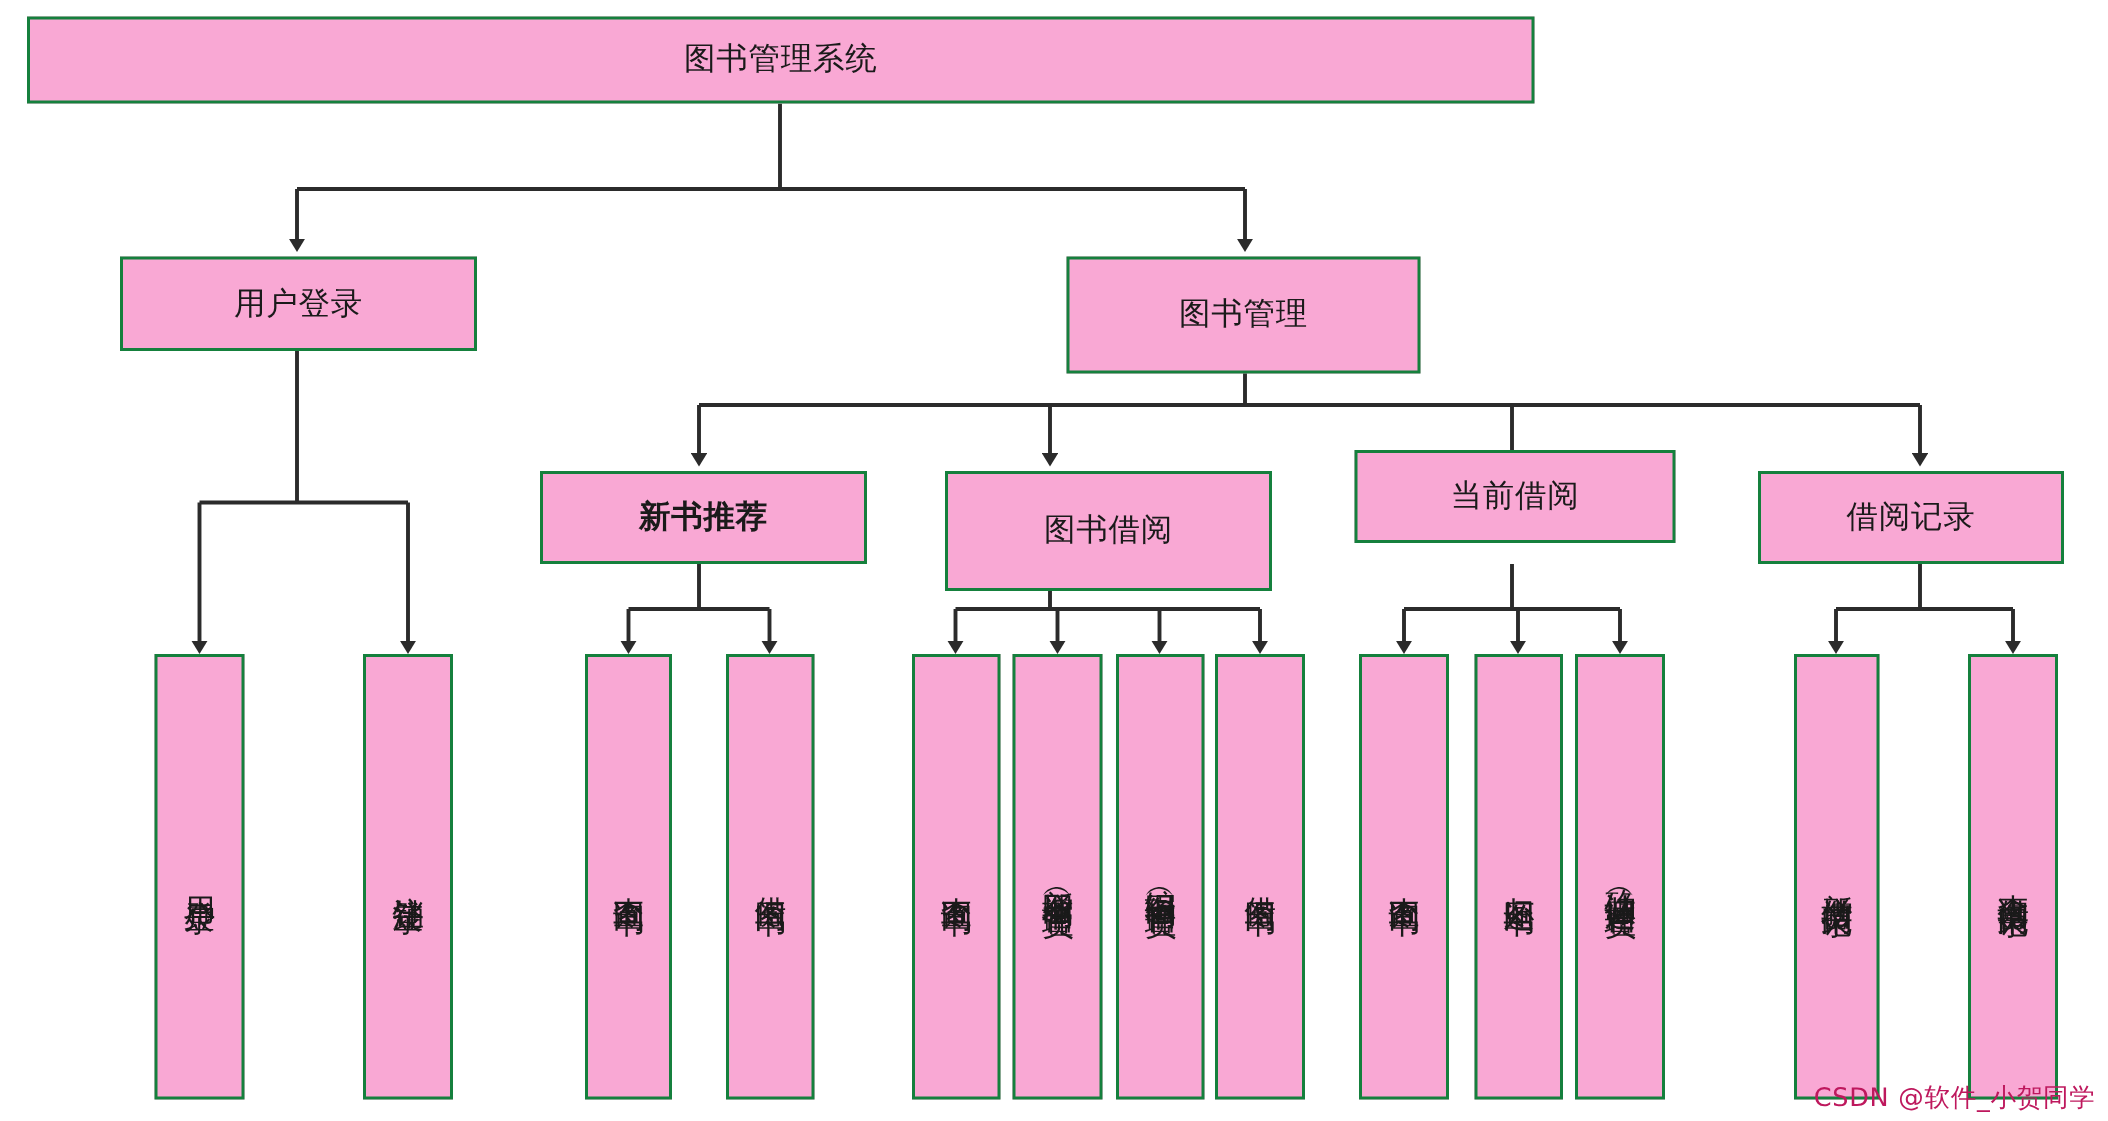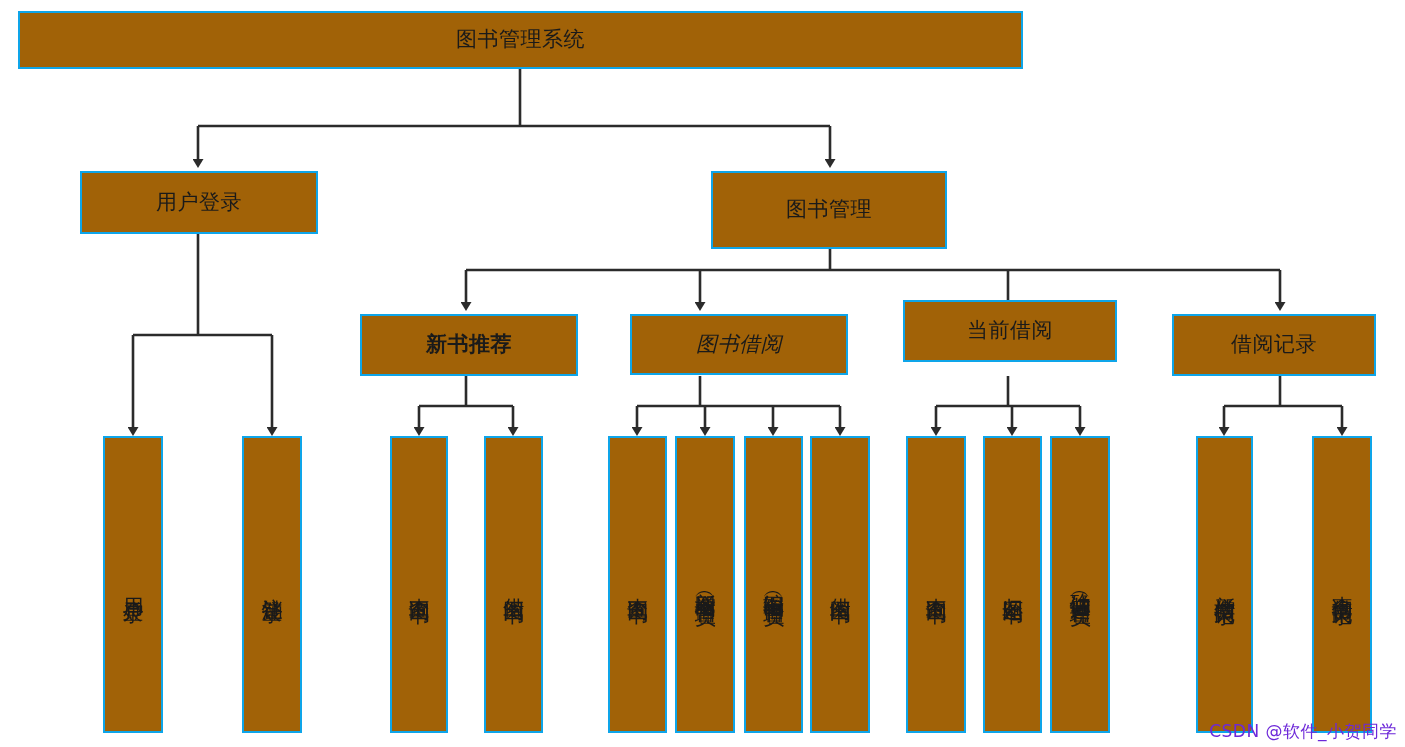--- a/index.html
+++ b/index.html
@@ -23,22 +23,22 @@
     position: absolute;
     left: 0;
     top: 0;
     width: 1405px;
     height: 747px;
     pointer-events: none;
   }
   .node {
     position: absolute;
     box-sizing: border-box;
-    border: 2px solid #0ea5e9;
-    background: #a16207;
+    border: 2px solid #15803d;
+    background: #f9a8d4;
     display: flex;
     align-items: center;
     justify-content: center;
     color: #1a1a1a;
   }
   .node.horiz {
     font-size: 21px;
     letter-spacing: 0.5px;
     line-height: 1.2;
   }
@@ -55,21 +55,21 @@
     writing-mode: vertical-rl;
     text-orientation: upright;
     display: block;
     white-space: nowrap;
   }
   .watermark {
     position: absolute;
     right: 8px;
     bottom: 4px;
     font-size: 17px;
-    color: #6d28d9;
+    color: #be185d;
     letter-spacing: 0.5px;
     white-space: nowrap;
   }
 </style>
 </head>
 <body>
 
 <div id="diagram-root">
 
   <svg class="connectors" viewBox="0 0 1405 747">
@@ -121,21 +121,21 @@
       <path d="M1342,406 L1342,428" marker-end="url(#arrow)"></path>
     </g>
   </svg>
 
   <div class="node horiz" style="left:18px; top:11px; width:1005px; height:58px;">图书管理系统</div>
 
   <div class="node horiz" style="left:80px; top:171px; width:238px; height:63px;">用户登录</div>
   <div class="node horiz" style="left:711px; top:171px; width:236px; height:78px;">图书管理</div>
 
   <div class="node horiz" style="left:360px; top:314px; width:218px; height:62px;font-weight:bold;">新书推荐</div>
-  <div class="node horiz" style="left:630px; top:314px; width:218px; height:61px;font-style:italic;">图书借阅</div>
+  <div class="node horiz" style="left:630px; top:314px; width:218px; height:80px;">图书借阅</div>
   <div class="node horiz" style="left:903px; top:300px; width:214px; height:62px;">当前借阅</div>
   <div class="node horiz" style="left:1172px; top:314px; width:204px; height:62px;">借阅记录</div>
 
   <div class="node vert" style="left:103px; top:436px; width:60px; height:297px;">
     <span class="vtext">用户登录</span>
   </div>
   <div class="node vert" style="left:242px; top:436px; width:60px; height:297px;">
     <span class="vtext">注销登录</span>
   </div>
 

